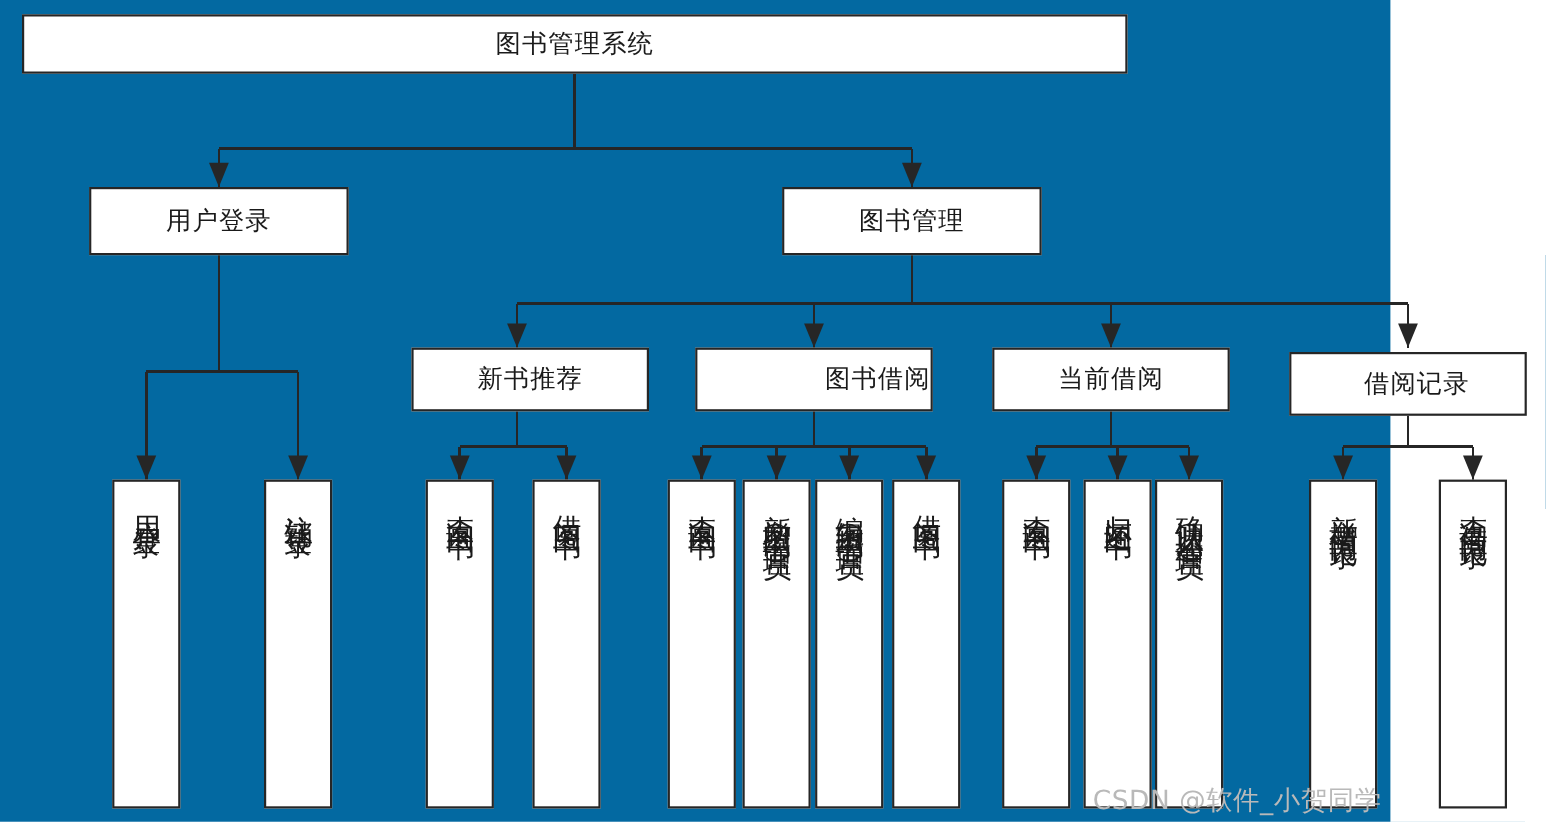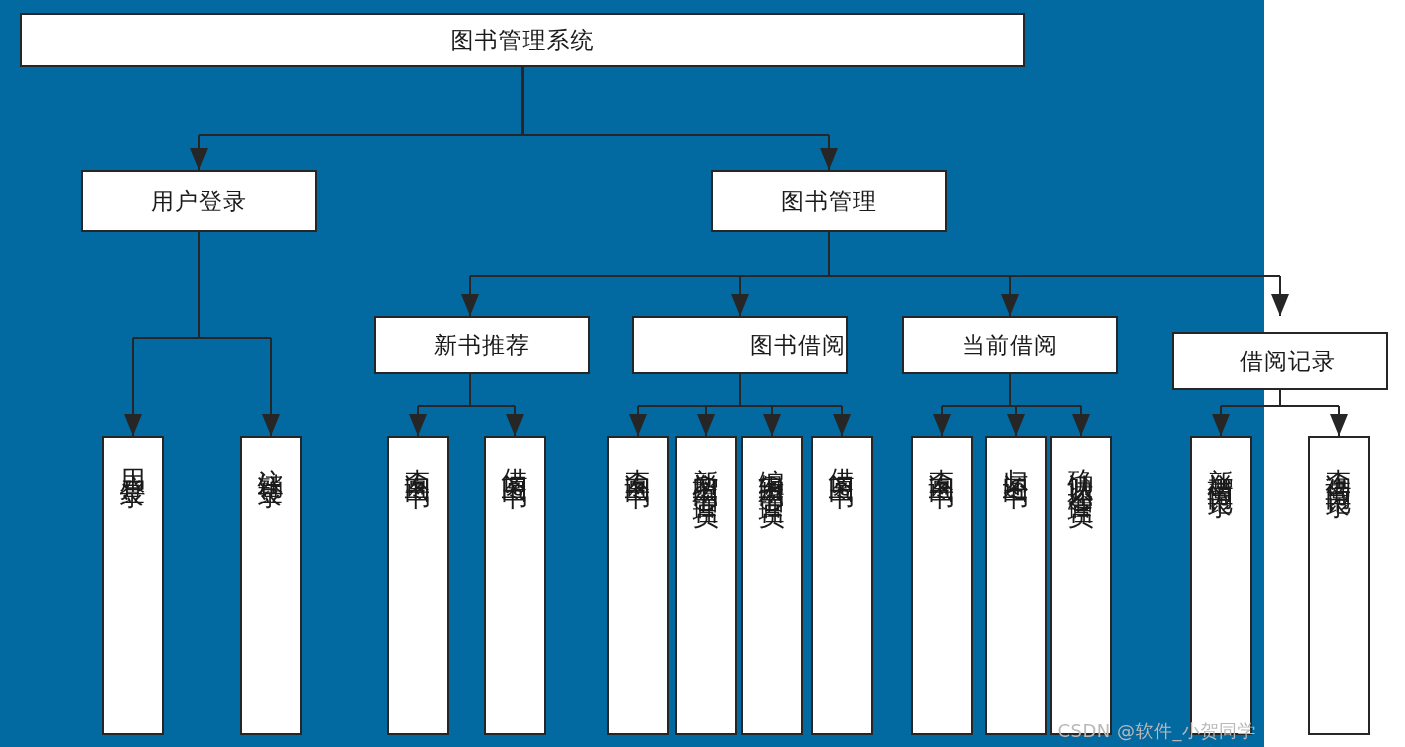--- a/index.html
+++ b/index.html
@@ -10,21 +10,21 @@
   .node{position:absolute;box-sizing:border-box;background:#ffffff;
         border:2px solid #262626;display:flex;align-items:center;
         justify-content:center;}
   .node .lbl{color:#1a1a1a;white-space:nowrap;line-height:1.05;}
   .node.h .lbl{font-size:23px;letter-spacing:1px;}
   .node.root .lbl{font-size:23px;letter-spacing:1px;}
   .node.v{padding:6px 0;align-items:flex-start;}
   .node.v .lbl{writing-mode:vertical-rl;text-orientation:upright;
         font-size:26px;letter-spacing:5px;line-height:1;
         white-space:nowrap;margin-top:4px;}
-  .wm{position:absolute;right:8px;bottom:4px;font-size:18px;
+  .wm{position:absolute;right:8px;bottom:4px;font-size:24px;
       color:#b9b9b9;letter-spacing:.5px;white-space:nowrap;}
 </style>
 </head>
 <body>
 
 <div id="stage">
   <svg id="wires" viewBox="0 0 1405 747" preserveAspectRatio="none">
       <line x1="522.5" y1="67" x2="522.5" y2="135" stroke="#262626" stroke-width="2.5" shape-rendering="crispEdges"></line>
       <line x1="199" y1="135" x2="829" y2="135" stroke="#262626" stroke-width="2.5" shape-rendering="crispEdges"></line>
       <line x1="199" y1="135" x2="199" y2="170" stroke="#262626" stroke-width="2.5" shape-rendering="crispEdges"></line>
@@ -90,21 +90,21 @@
       </div>
       <div class="node h" style="left: 374px; top: 316px; width: 216px; height: 58px;">
         <span class="lbl">新书推荐</span>
       </div>
       <div class="node h" style="left: 632px; top: 316px; width: 216px; height: 58px; justify-content: flex-end;">
         <span class="lbl">图书借阅</span>
       </div>
       <div class="node h" style="left: 902px; top: 316px; width: 216px; height: 58px; justify-content: center;">
         <span class="lbl">当前借阅</span>
       </div>
-      <div class="node h" style="left: 1172px; top: 332px; width: 216px; height: 58px; padding-left: 16px;">
+      <div class="node h" style="left: 1172px; top: 320px; width: 216px; height: 58px; padding-left: 16px;">
         <span class="lbl">借阅记录</span>
       </div>
       <div class="node v" style="left: 102px; top: 436px; width: 62px; height: 299px;">
         <span class="lbl">用户登录</span>
       </div>
       <div class="node v" style="left: 240px; top: 436px; width: 62px; height: 299px;">
         <span class="lbl">注销登录</span>
       </div>
       <div class="node v" style="left: 387px; top: 436px; width: 62px; height: 299px;">
         <span class="lbl">查询图书</span>

